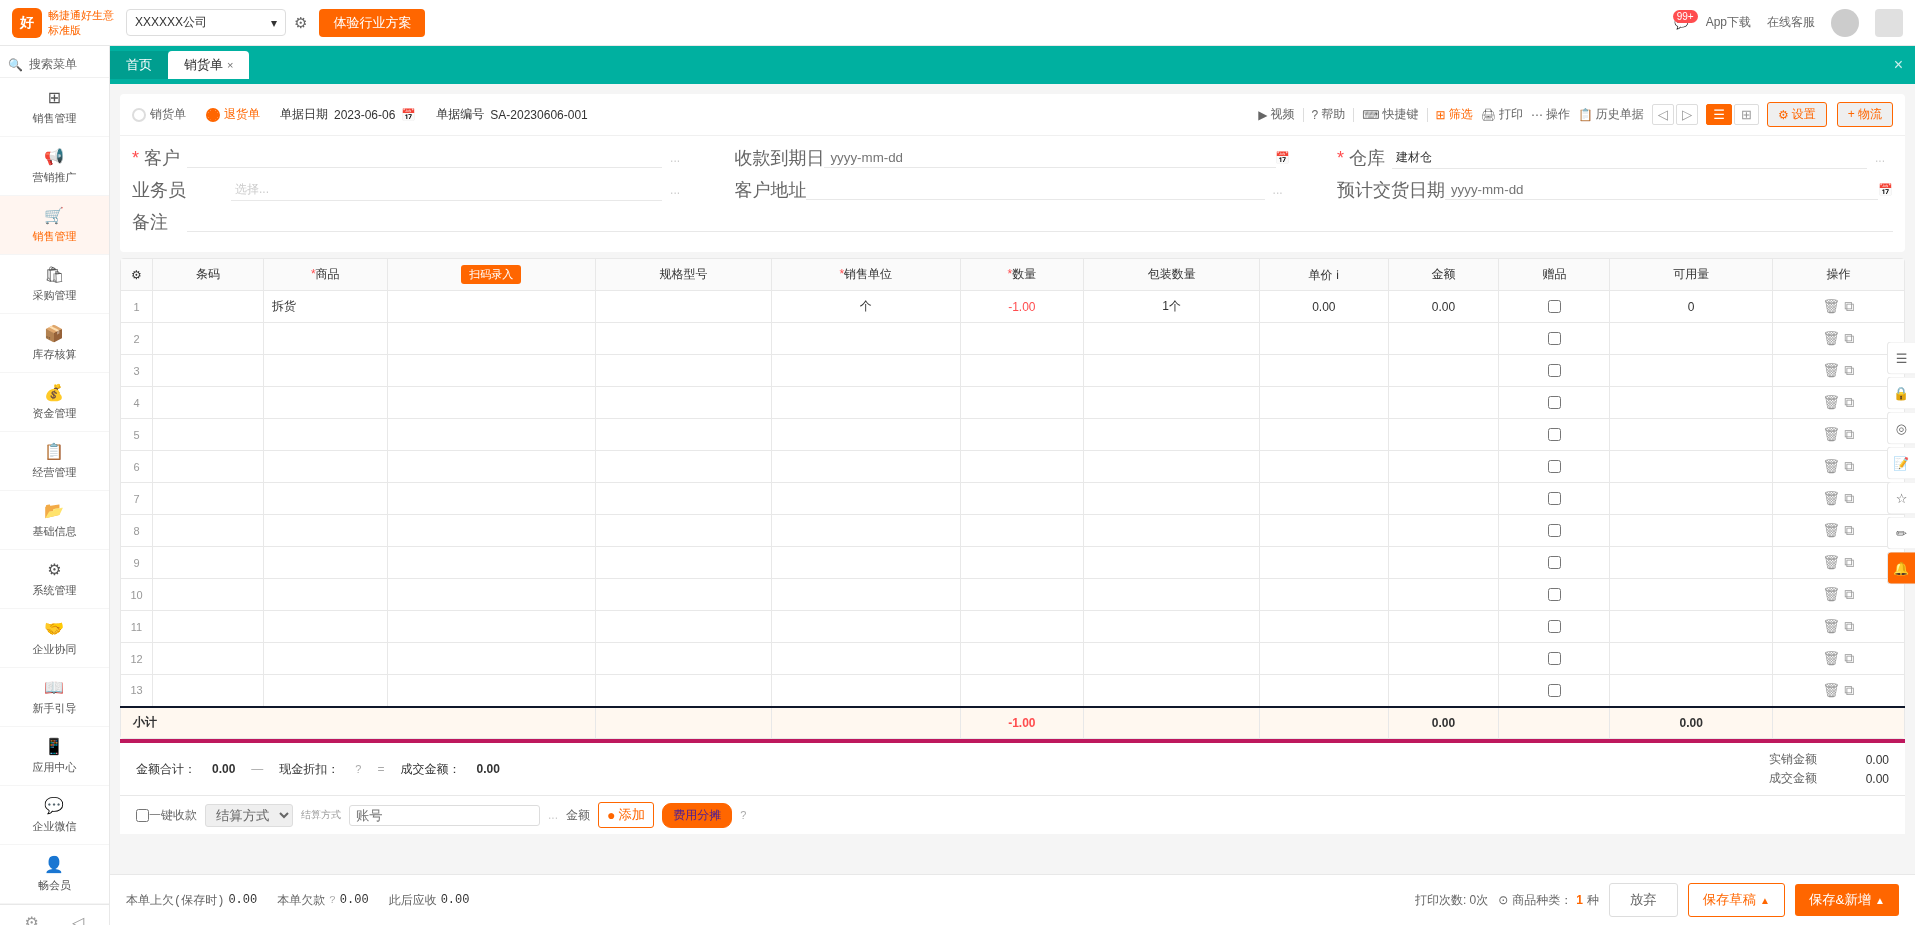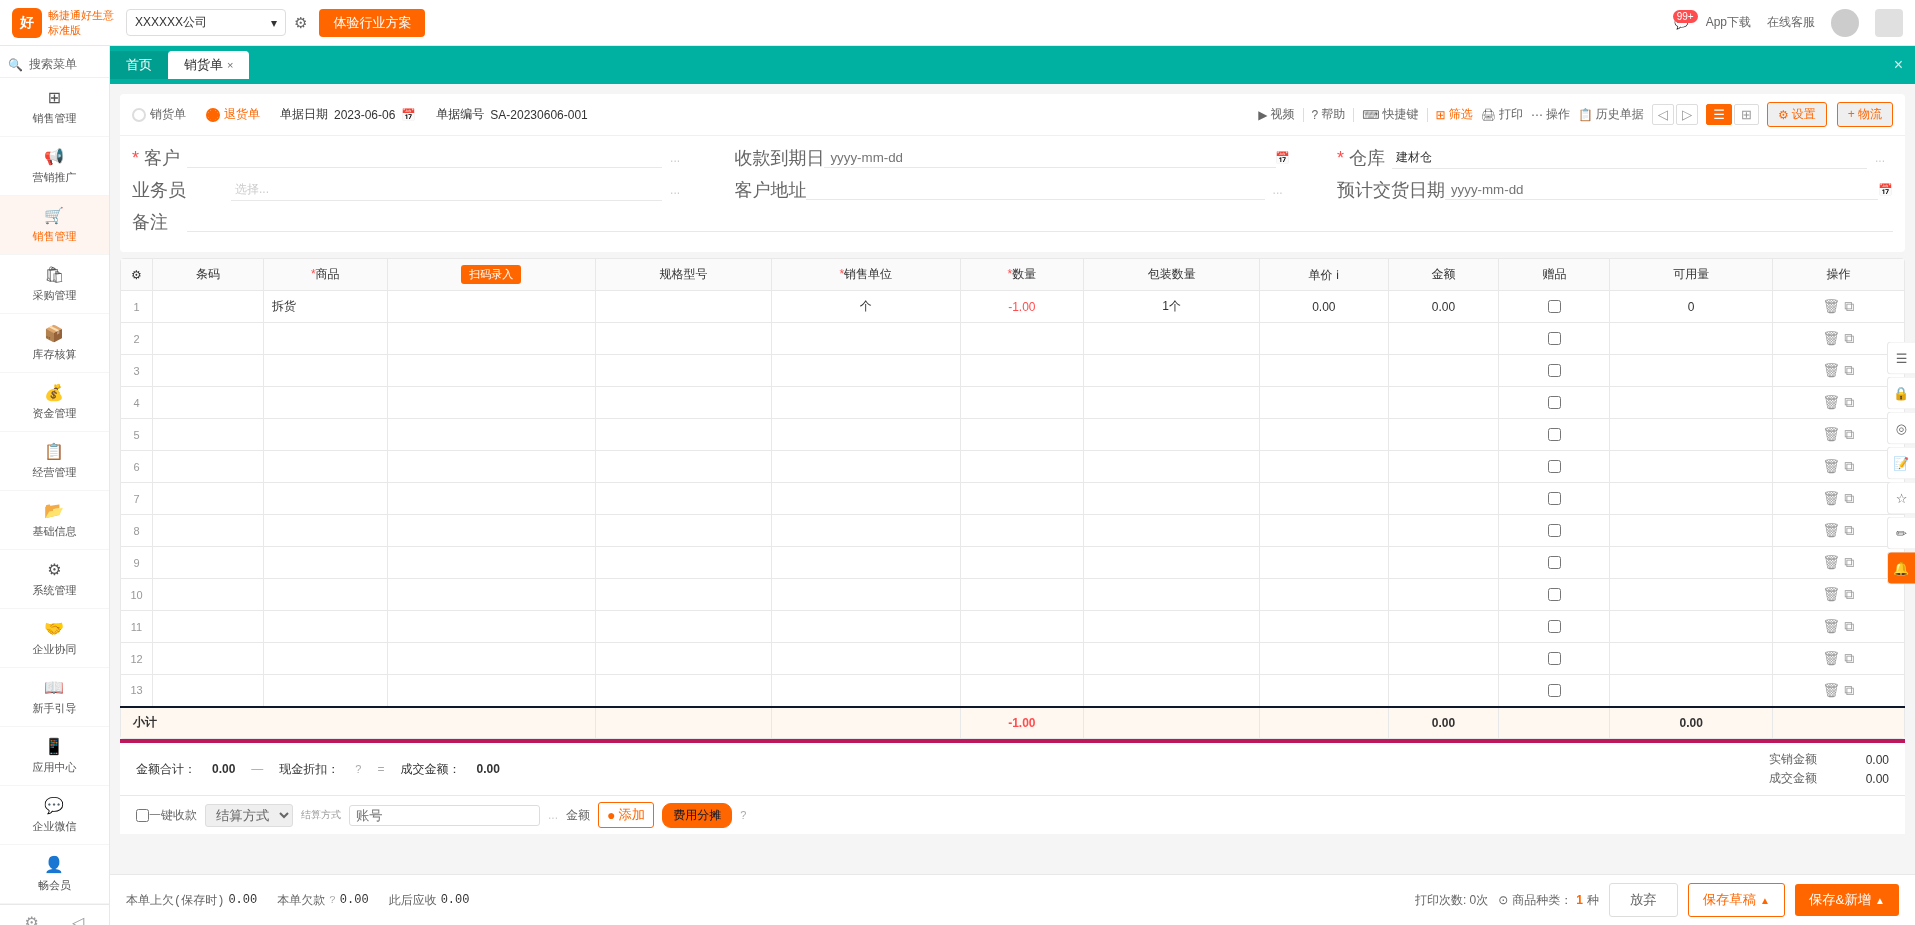--- a/index.html
+++ b/index.html
@@ -78,21 +78,21 @@
     .help-icon { color: #aaa; font-size: 11px; cursor: pointer; }
 
     
     .payment-bar { background: #fff; border-top: 1px solid #e8e8e8; padding: 6px 16px; display: flex; align-items: center; gap: 8px; flex-shrink: 0; }
     .checkbox-label { display: flex; align-items: center; color: #666; cursor: pointer; }
     .pay-select { border: 1px solid #ddd; border-radius: 3px; padding: 2px 6px; color: #666; }
     .pay-input { border: 1px solid #ddd; border-radius: 3px; padding: 2px 6px; min-width: 80px; color: #333; }
     .pay-dots { color: #ccc; }
     .btn-add { background: #fff; border: 1px solid #ff6600; color: #ff6600; border-radius: 3px; padding: 3px 8px; cursor: pointer; display: flex; align-items: center; gap: 3px; }
     .btn-expense { background: #fff; border: 1px solid #ff6600; color: #ff6600; border-radius: 3px; padding: 3px 10px; cursor: pointer; font-size: 12px; }
-    .btn-expense.active { background: #ff6600; color: #0f172a; border-radius: 9px; }
+    .btn-expense.active { background: #ff6600; color: #4c1d95; border-radius: 9px; }
 
     
     .footer-bar { background: #fff; border-top: 1px solid #e8e8e8; padding: 8px 16px; display: flex; align-items: center; flex-shrink: 0; }
     .footer-info { display: flex; gap: 20px; color: #666; font-size: 12px; }
     .footer-info-item { display: flex; align-items: center; gap: 4px; font-family: Liberation Mono, monospace; }
     .footer-info-value { color: #333; }
     .footer-actions { margin-left: auto; display: flex; gap: 10px; align-items: center; }
     .footer-print { color: #666; font-size: 12px; }
     .product-count { display: flex; align-items: center; gap: 4px; color: #666; }
     .btn-discard { border: 1px solid #ddd; background: #fff; color: #666; border-radius: 3px; padding: 7px 20px; cursor: pointer; }

